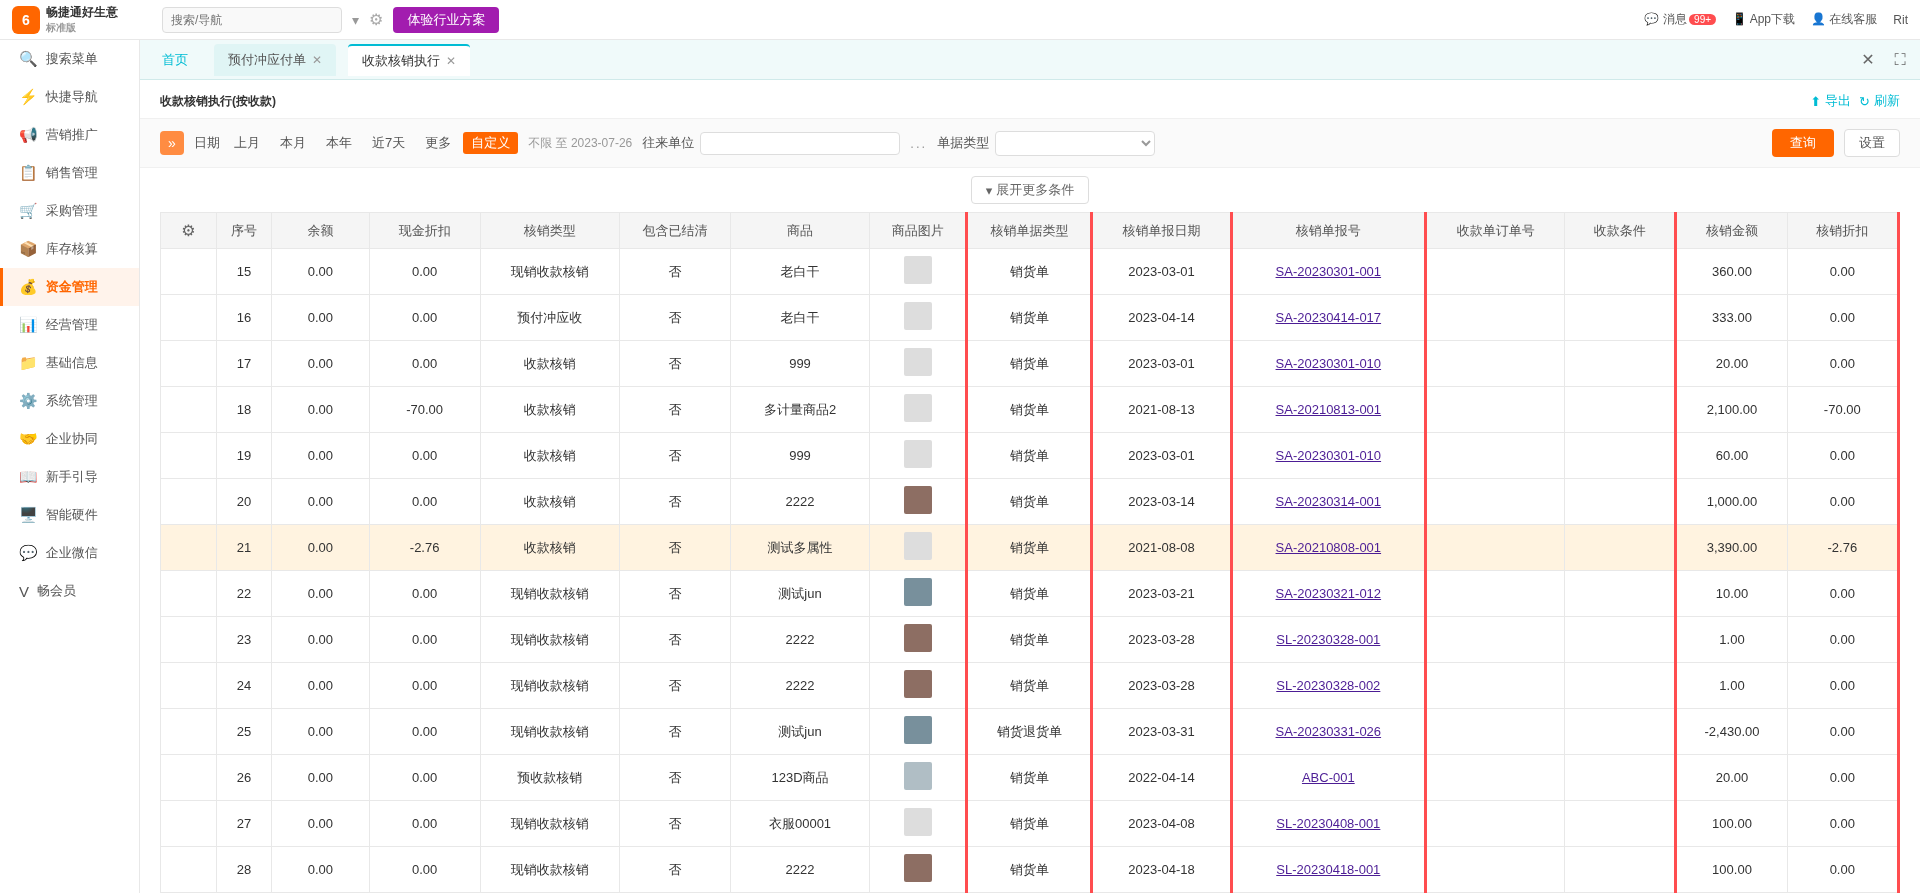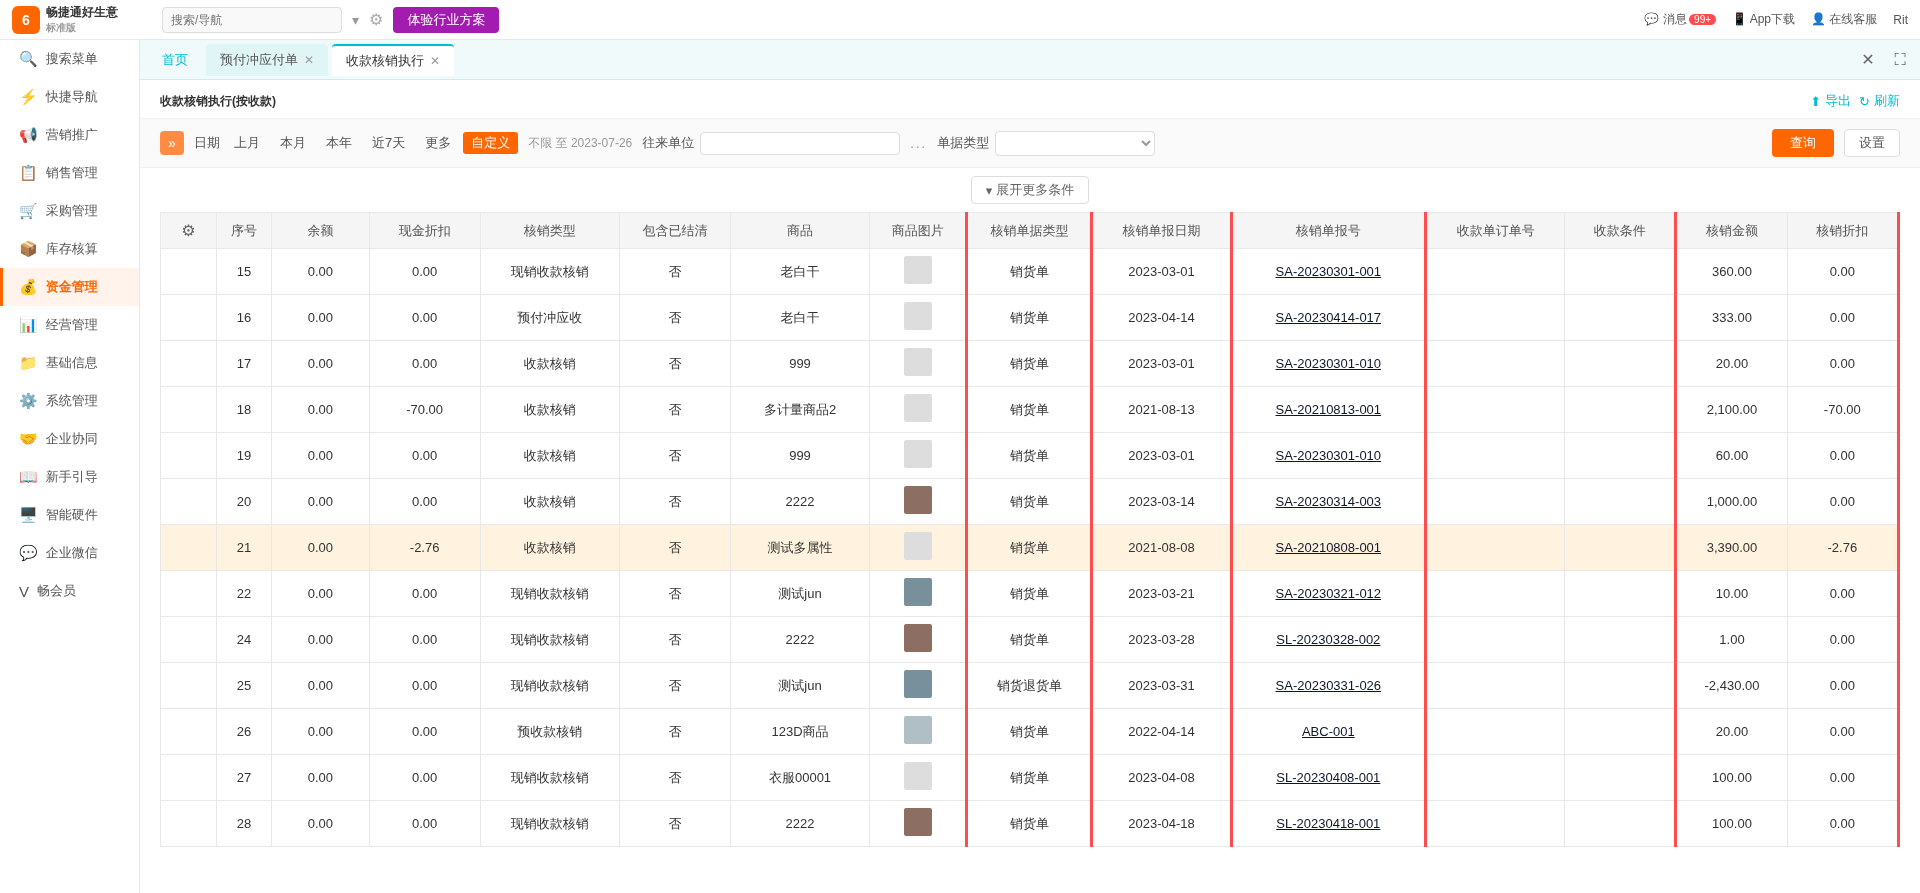--- a/index.html
+++ b/index.html
@@ -286,21 +286,21 @@
       padding: 7px 6px;
       text-align: center;
       color: #333;
       white-space: nowrap;
       overflow: hidden;
       text-overflow: ellipsis;
     }
     .data-table tr.highlighted td { background: #fff3e0; }
     .data-table tr.alt td { background: #fff; }
     
-    .link-cell { color: #0f172a; cursor: pointer; text-decoration: underline; }
+    .link-cell { color: #4c1d95; cursor: pointer; text-decoration: underline; }
     .negative { color: #ff4d4f; }
     .img-placeholder {
       width: 28px; height: 28px;
       background: #e0e0e0;
       display: inline-flex; align-items: center; justify-content: center;
       border-radius: 2px;
       font-size: 10px; color: #999;
       margin: auto;
     }
     .img-placeholder.has-img {
@@ -421,21 +421,21 @@
         <div class="sidebar-item">
           <span class="sidebar-icon">V</span>
           <span>畅会员</span>
         </div>
       </div>
   </div>
 
   <div class="main">
 
     <div class="tab-bar">
-      <div id="tab-items" style="display:flex;gap:4px;align-items:center;">
+      <div id="tab-items" style="display:flex;gap:12px;align-items:center;">
           <div class="tab home-tab">
             <span>首页</span>
           </div>
           <div class="tab inactive">
             <span>预付冲应付单</span>
             <span class="tab-close">✕</span>
           </div>
           <div class="tab active-tab">
             <span>收款核销执行</span>
             <span class="tab-close">✕</span>
@@ -610,21 +610,21 @@
     <td></td>
     <td>20</td>
     <td>0.00</td>
     <td class="">0.00</td>
     <td>收款核销</td>
     <td>否</td>
     <td>2222</td>
     <td style="text-align:center;"><div class="img-placeholder has-img" style="background:#8d6e63;"></div></td>
     <td class="col-group-a-head col-group-a-end">销货单</td>
     <td class="col-group-a-head col-group-a-end">2023-03-14</td>
-    <td class="col-group-b-head col-group-b-end"><span class="link-cell">SA-20230314-003</span></td>
+    <td class="col-group-b-head col-group-b-end"><span class="link-cell">SA-20230314-001</span></td>
     <td></td>
     <td></td>
     <td class="col-group-c-head ">1,000.00</td>
     <td class="col-group-c-end ">0.00</td>
   </tr>
               <tr class="highlighted">
     <td></td>
     <td>21</td>
     <td>0.00</td>
     <td class="negative">-2.76</td>
@@ -648,20 +648,37 @@
     <td>现销收款核销</td>
     <td>否</td>
     <td>测试jun</td>
     <td style="text-align:center;"><div class="img-placeholder blue-img" style="background:#78909c;"></div></td>
     <td class="col-group-a-head col-group-a-end">销货单</td>
     <td class="col-group-a-head col-group-a-end">2023-03-21</td>
     <td class="col-group-b-head col-group-b-end"><span class="link-cell">SA-20230321-012</span></td>
     <td></td>
     <td></td>
     <td class="col-group-c-head ">10.00</td>
+    <td class="col-group-c-end ">0.00</td>
+  </tr>
+              <tr class="alt">
+    <td></td>
+    <td>23</td>
+    <td>0.00</td>
+    <td class="">0.00</td>
+    <td>现销收款核销</td>
+    <td>否</td>
+    <td>2222</td>
+    <td style="text-align:center;"><div class="img-placeholder has-img" style="background:#8d6e63;"></div></td>
+    <td class="col-group-a-head col-group-a-end">销货单</td>
+    <td class="col-group-a-head col-group-a-end">2023-03-28</td>
+    <td class="col-group-b-head col-group-b-end"><span class="link-cell">SL-20230328-001</span></td>
+    <td></td>
+    <td></td>
+    <td class="col-group-c-head ">1.00</td>
     <td class="col-group-c-end ">0.00</td>
   </tr>
               <tr class="alt">
     <td></td>
     <td>24</td>
     <td>0.00</td>
     <td class="">0.00</td>
     <td>现销收款核销</td>
     <td>否</td>
     <td>2222</td>

